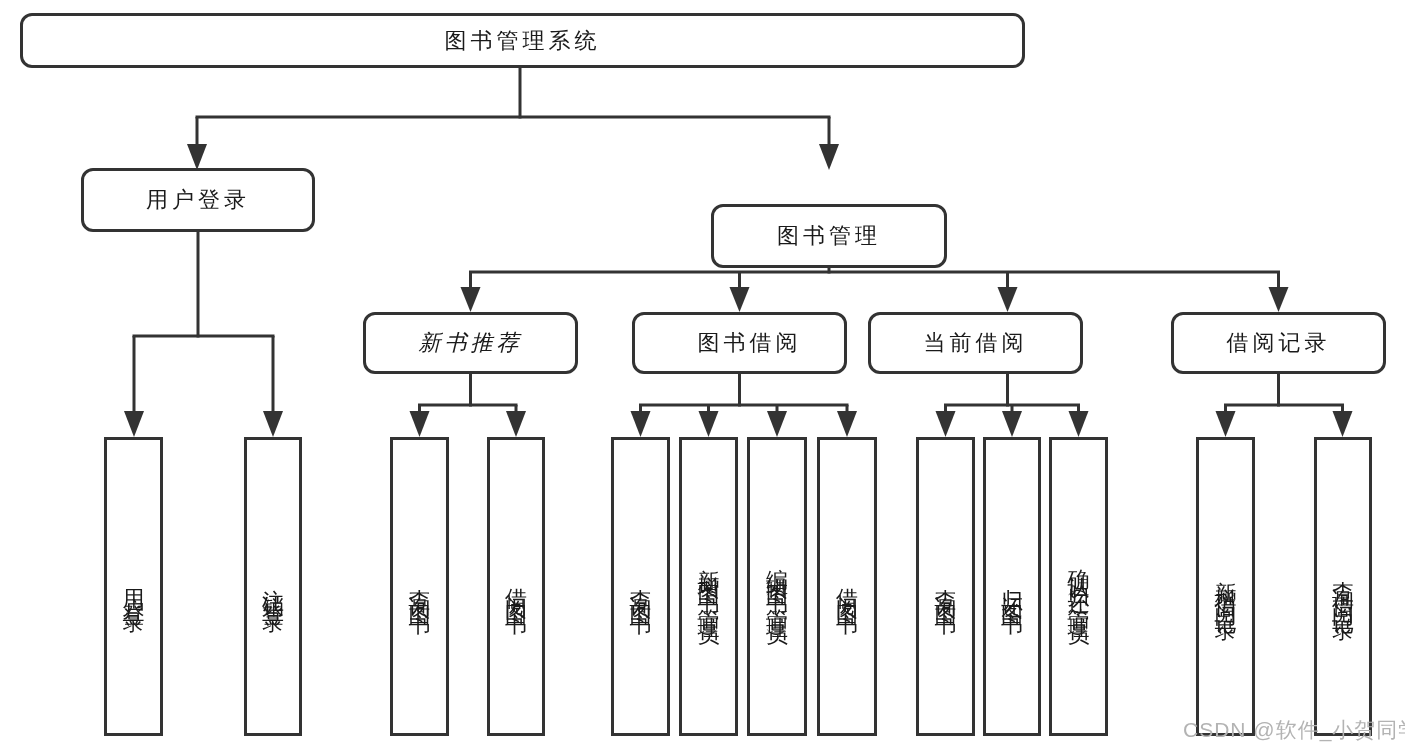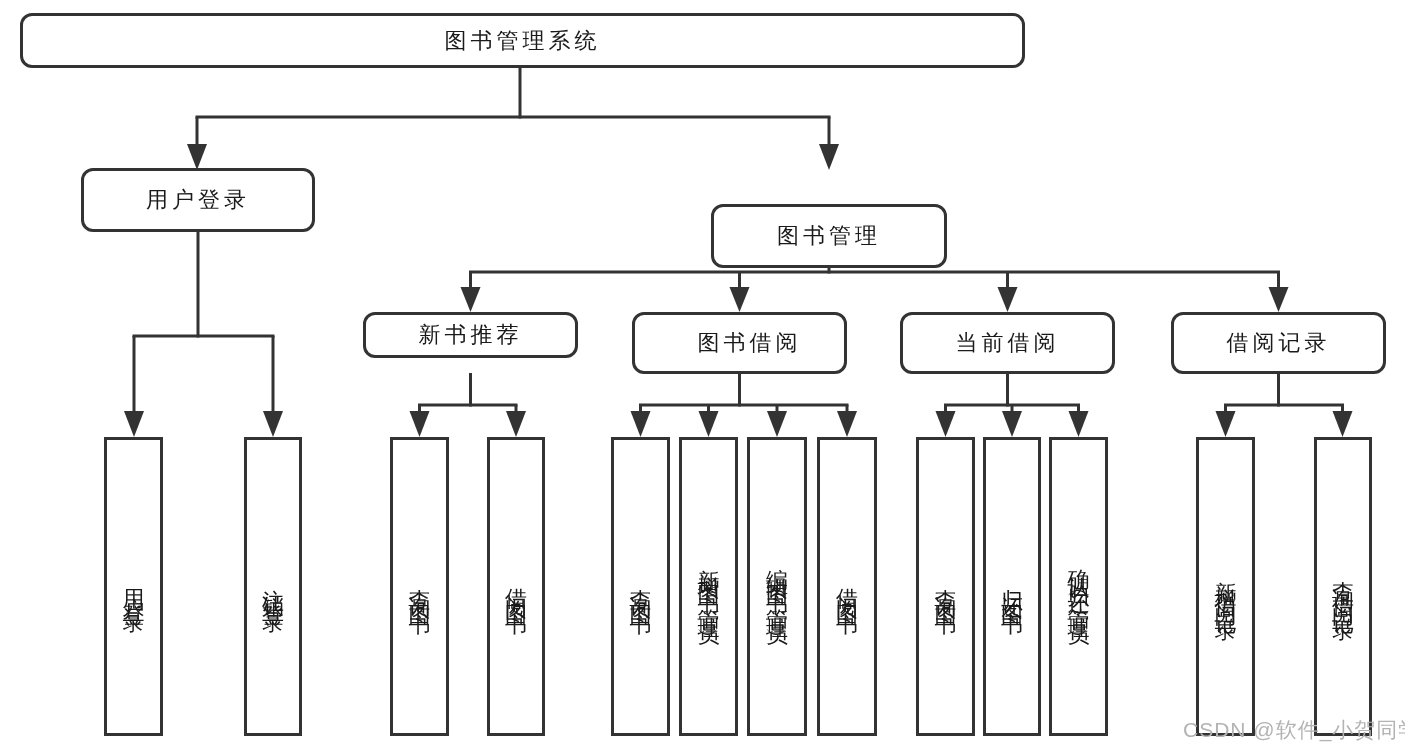--- a/index.html
+++ b/index.html
@@ -132,23 +132,23 @@
       <polygon points="1215.5,411 1235.5,411 1225.5,437"></polygon>
       <polygon points="1332.5,411 1352.5,411 1342.5,437"></polygon>
     </g>
   </svg>
 
   <div class="node h" style="left:20px; top:13px; width:1005px; height:55px;">图书管理系统</div>
 
   <div class="node h" style="left:81px; top:168px; width:234px; height:64px;">用户登录</div>
   <div class="node h" style="left:711px; top:168px; width:236px; height:64px;margin-top:36px;">图书管理</div>
 
-  <div class="node h" style="left:363px; top:312px; width:215px; height:46px;">新书推荐</div>
+  <div class="node h" style="left:363px; top:312px; width:215px; height:62px;font-style:italic;">新书推荐</div>
   <div class="node h" style="left:632px; top:312px; width:215px; height:62px;padding-left:20px;">图书借阅</div>
-  <div class="node h" style="left:900px; top:312px; width:215px; height:62px;text-align:center;">当前借阅</div>
+  <div class="node h" style="left:868px; top:312px; width:215px; height:62px;text-align:center;">当前借阅</div>
   <div class="node h" style="left:1171px; top:312px; width:215px; height:62px;">借阅记录</div>
 
   <div class="node v" style="left:104px; top:437px; width:59px; height:299px;">
     <span class="vtext">用户登录</span>
   </div>
   <div class="node v" style="left:244px; top:437px; width:58px; height:299px;">
     <span class="vtext">注销登录</span>
   </div>
 
   <div class="node v" style="left:390px; top:437px; width:59px; height:299px;">

